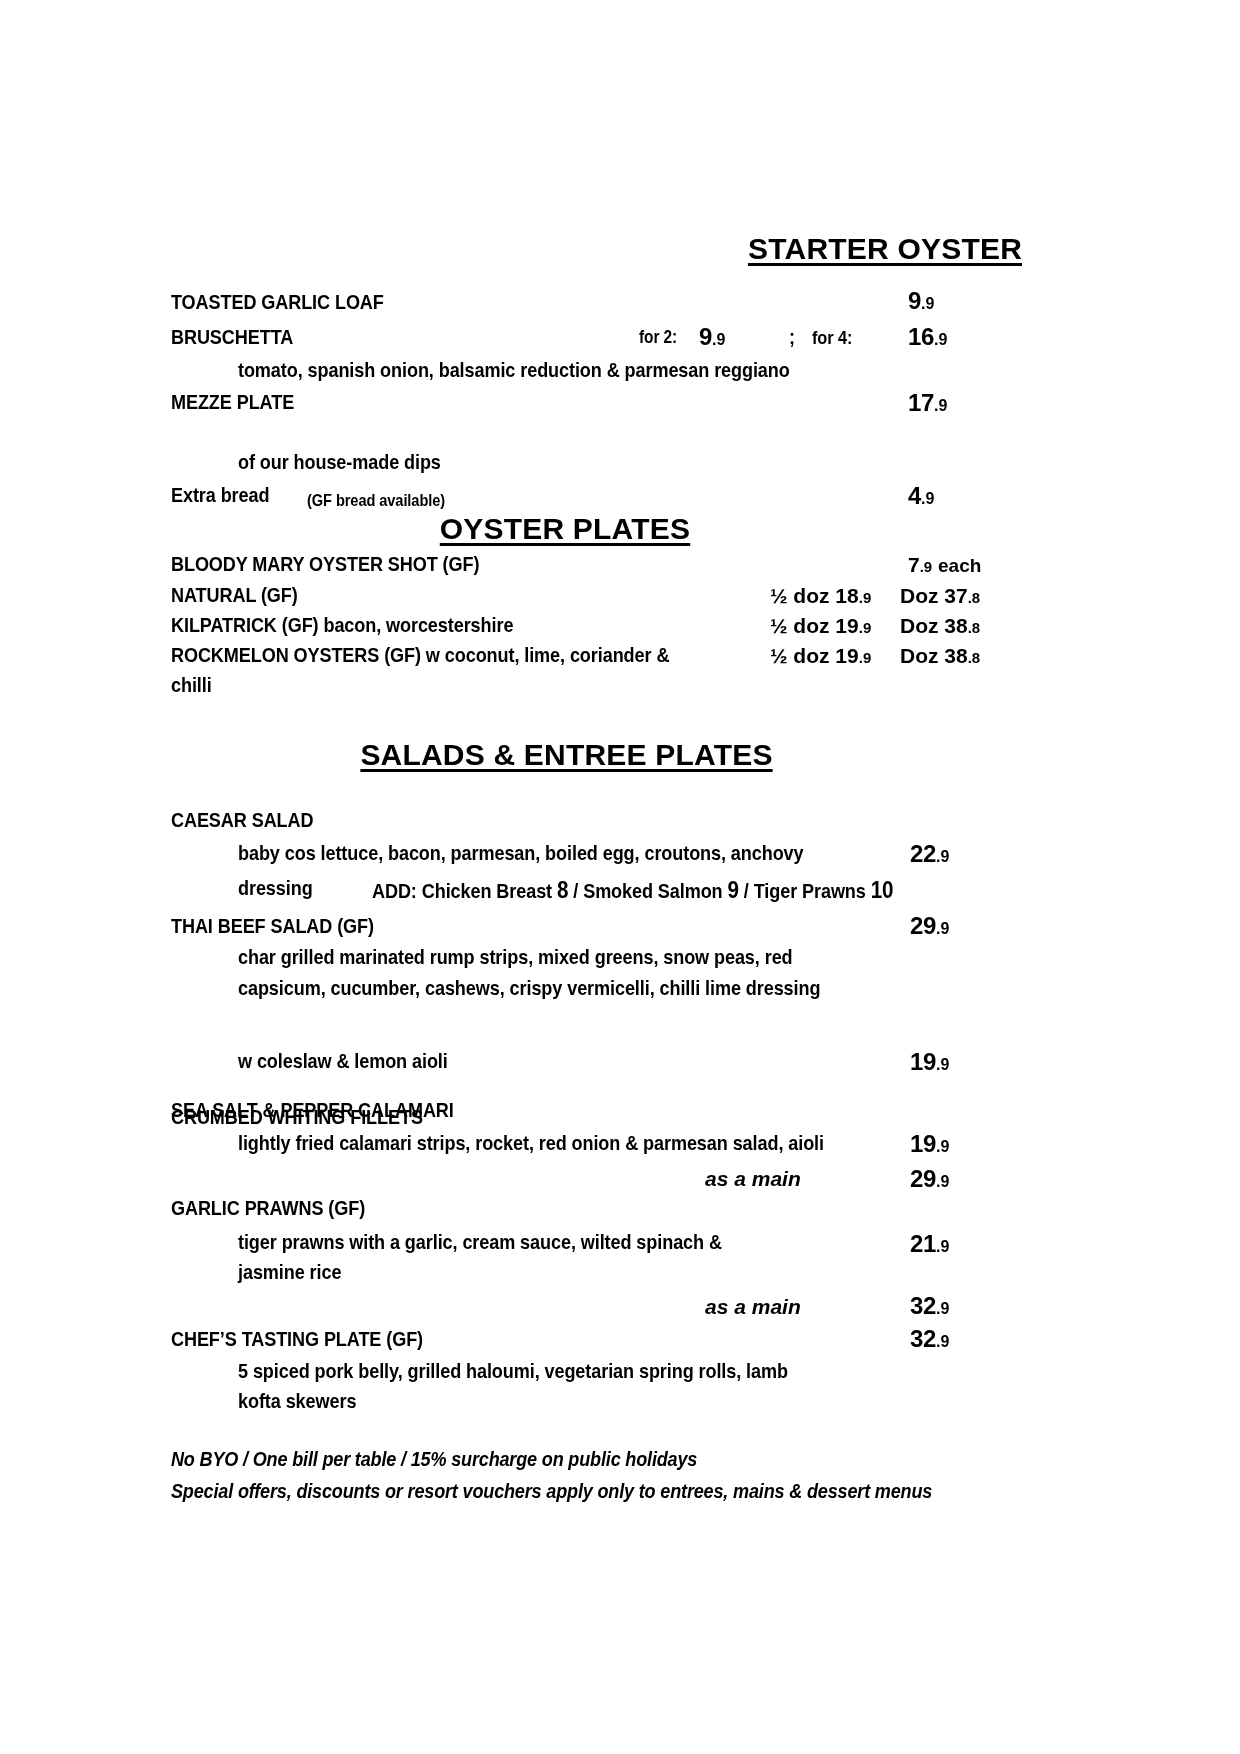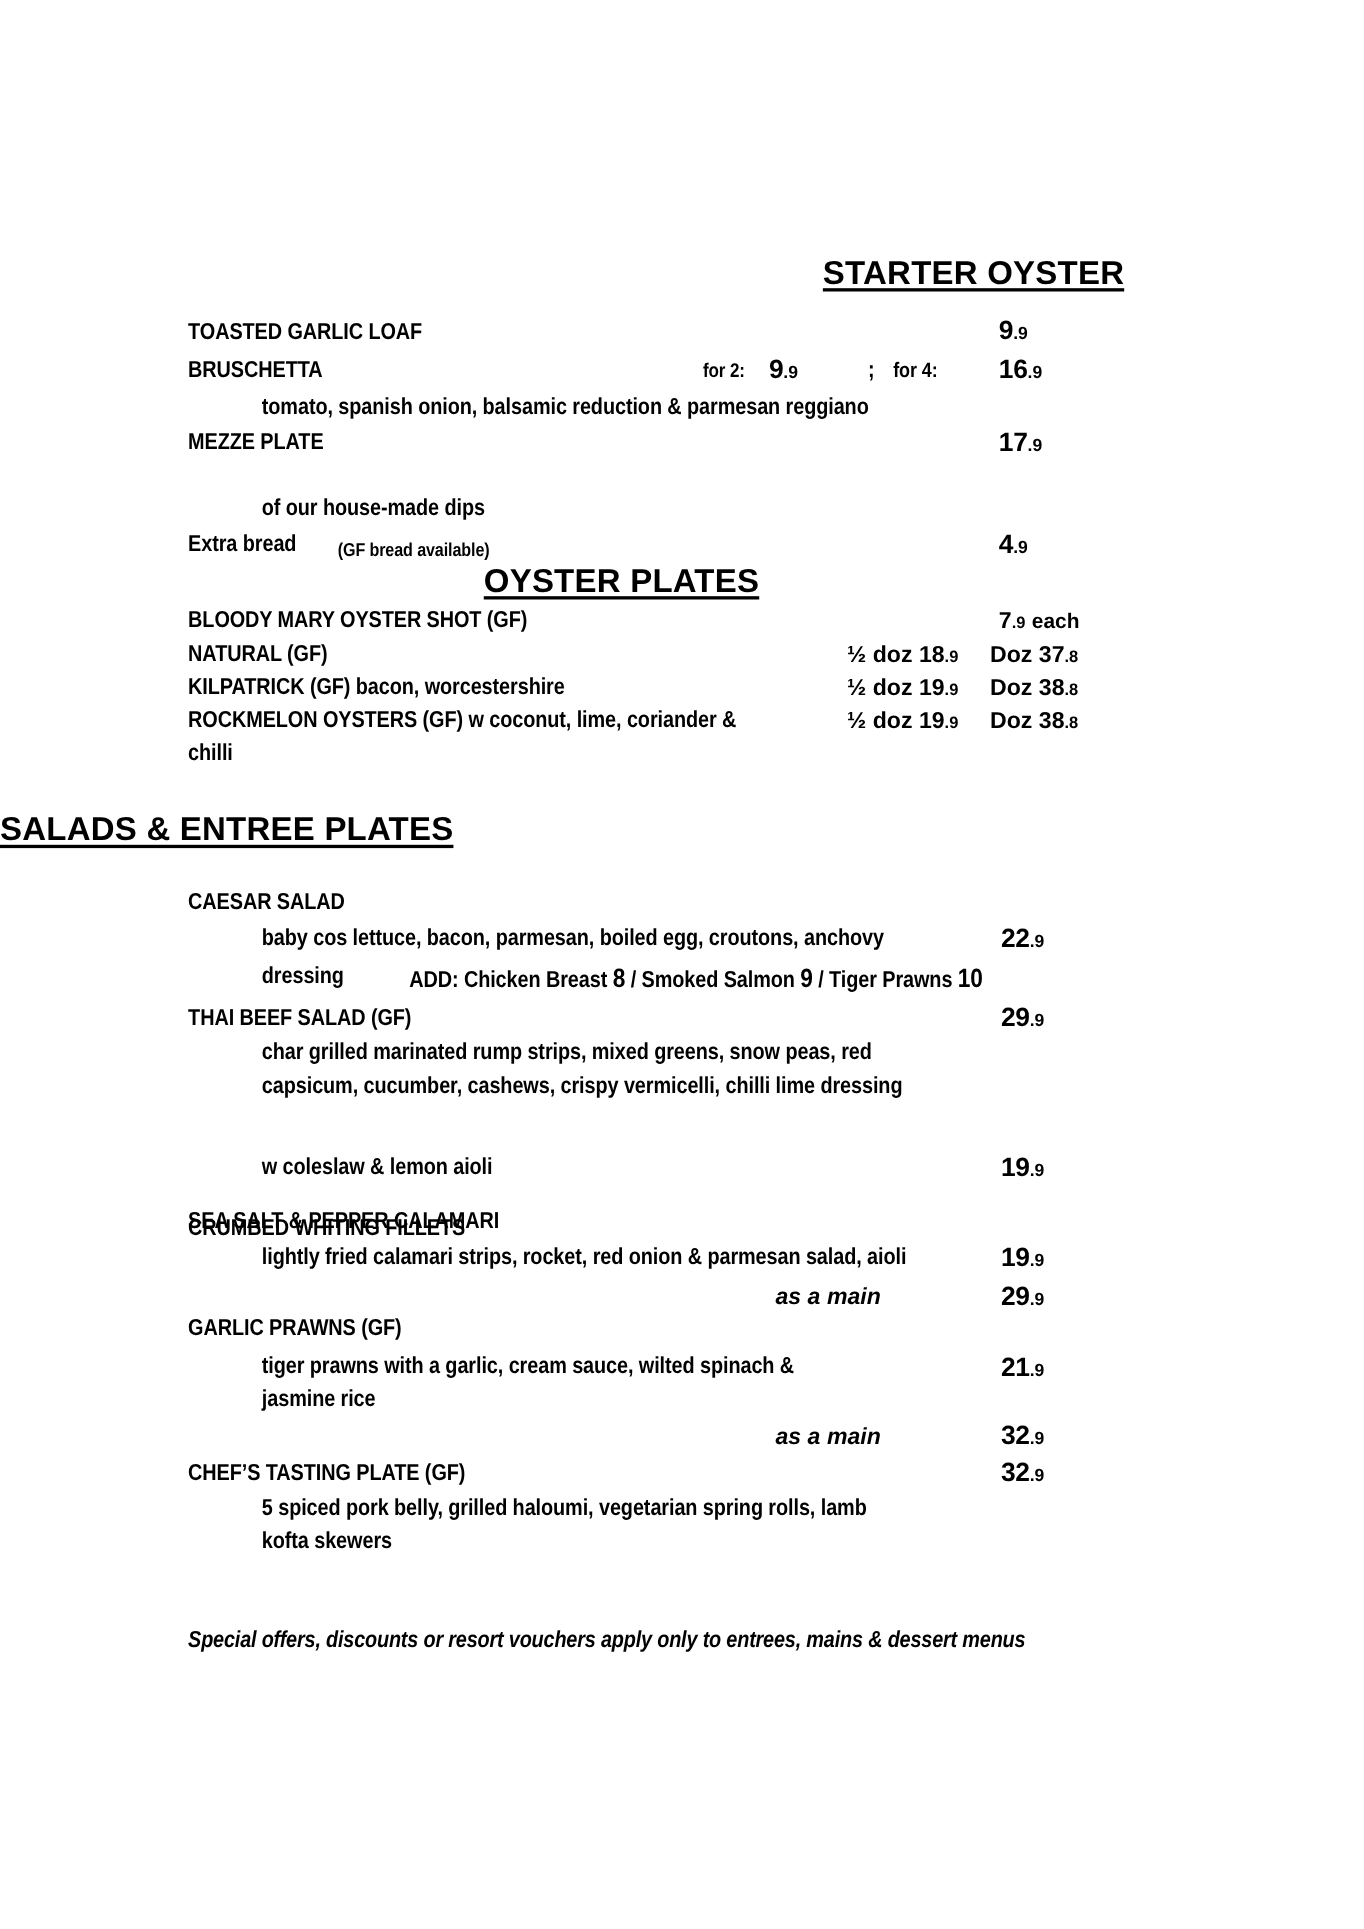--- a/index.html
+++ b/index.html
@@ -49,21 +49,21 @@
   .sec-head-oyster {
     position: absolute;
     left: 0; top: 512px;
     width: 1130px;
     text-align: center;
   }
   .sec-head-salads {
     position: absolute;
     left: 0; top: 738px;
     width: 1133px;
-    text-align: left;
+    text-align: center;
   }
 
   
   .row {
     position: absolute;
     left: 171px;
     white-space: nowrap;
     font-size: 21px;
     font-weight: bold;
     letter-spacing: -0.1px;
@@ -314,17 +314,20 @@
   <div class="price" style="left:910px; top:1325px;">
     <span>32</span><span class="dec">.9</span>
   </div>
   <div class="row ind" style="top:1359px;">
     <span class="cond desc">5 spiced pork belly, grilled haloumi, vegetarian spring rolls, lamb</span>
   </div>
   <div class="row ind" style="top:1389px;">
     <span class="cond desc">kofta skewers</span>
   </div>
 
+  <div class="footer-line" style="top:1447px;">
+    <span class="cond">No BYO / One bill per table / 15% surcharge on public holidays</span>
+  </div>
   <div class="footer-line" style="top:1479px;">
     <span class="cond">Special offers, discounts or resort vouchers apply only to entrees, mains &amp; dessert menus</span>
   </div>
 
 </div>
 
 </body></html>

